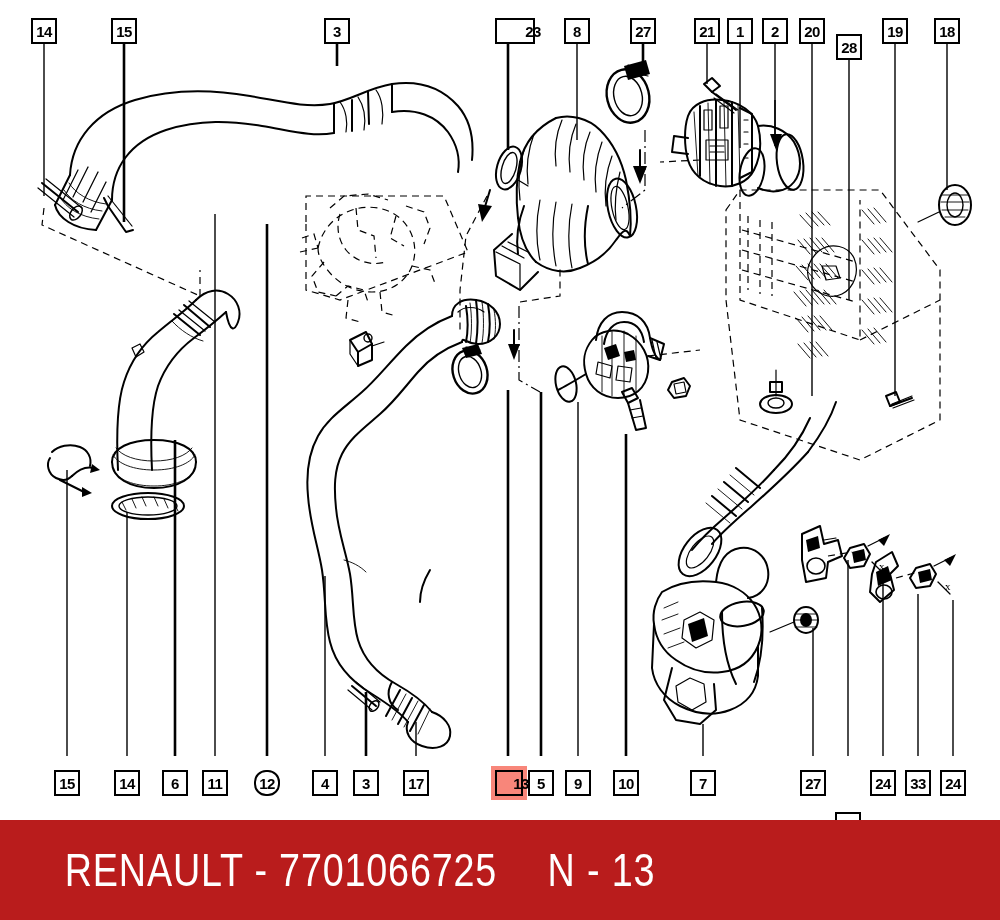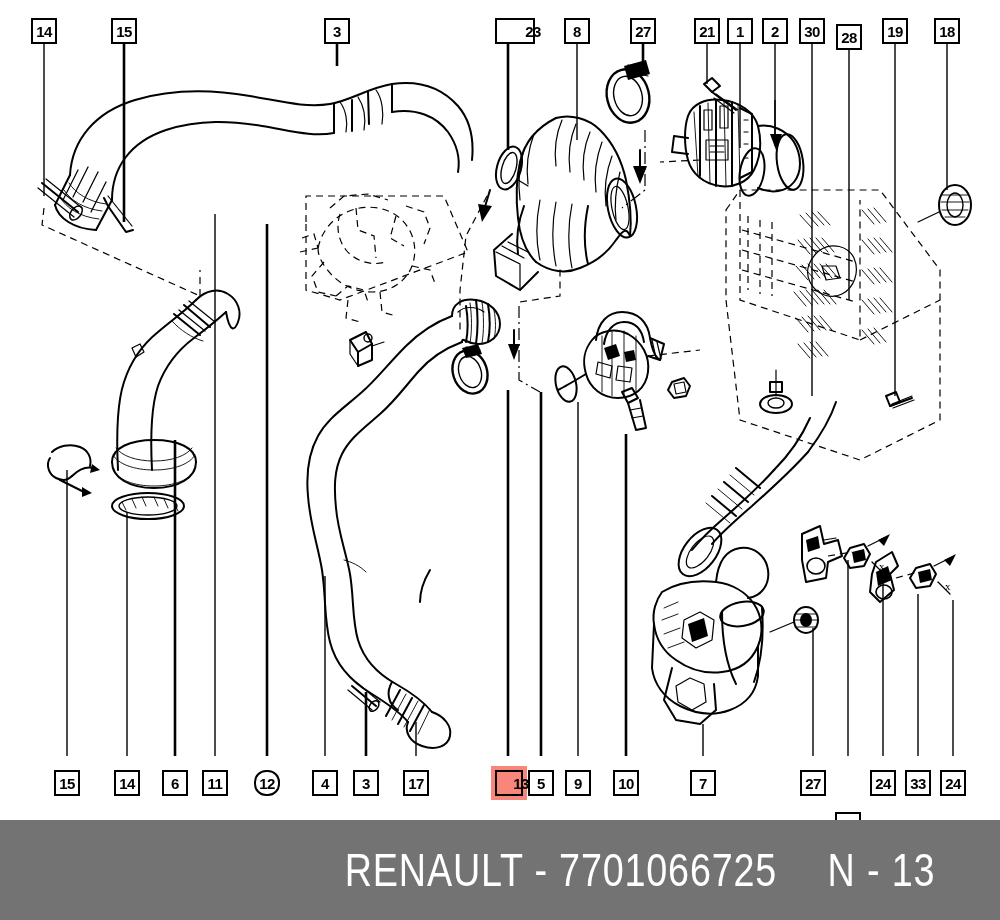--- a/index.html
+++ b/index.html
@@ -30,22 +30,22 @@
   }
   .callout.highlight{
     background:#f8867a;
     box-shadow:0 0 0 4px #f8867a;
   }
 
   
   #footer{
     position:absolute;left:0;top:820px;
     width:1000px;height:100px;
-    background:#737373;
-    display:flex;align-items:center;justify-content:flex-end;
+    background:#b91c1c;
+    display:flex;align-items:center;justify-content:flex-start;
   }
   #footer-text{
     color:#ffffff;
     font-size:46px;
     font-weight:400;
     letter-spacing:1px;
     transform:scaleX(0.82);
     transform-origin:center center;
     white-space:nowrap;
     font-family:"Liberation Sans", sans-serif;
@@ -480,22 +480,22 @@
   <div id="callouts">
       <div class="callout" style="left: 31px; top: 18px;">14</div>
       <div class="callout" style="left: 111px; top: 18px;">15</div>
       <div class="callout" style="left: 324px; top: 18px;">3</div>
       <div class="callout" style="left: 495px; top: 18px; padding-left: 36px;">23</div>
       <div class="callout" style="left: 564px; top: 18px;">8</div>
       <div class="callout" style="left: 630px; top: 18px;">27</div>
       <div class="callout" style="left: 694px; top: 18px;">21</div>
       <div class="callout" style="left: 727px; top: 18px;">1</div>
       <div class="callout" style="left: 762px; top: 18px;">2</div>
-      <div class="callout" style="left: 799px; top: 18px;">30</div>
-      <div class="callout" style="left: 836px; top: 24px;">28</div>
+      <div class="callout" style="left: 799px; top: 18px;">20</div>
+      <div class="callout" style="left: 836px; top: 34px;">28</div>
       <div class="callout" style="left: 882px; top: 18px;">19</div>
       <div class="callout" style="left: 934px; top: 18px;">18</div>
       <div class="callout" style="left: 54px; top: 770px;">15</div>
       <div class="callout" style="left: 114px; top: 770px;">14</div>
       <div class="callout" style="left: 162px; top: 770px;">6</div>
       <div class="callout" style="left: 202px; top: 770px;">11</div>
       <div class="callout" style="left: 254px; top: 770px; border-radius: 12px;">12</div>
       <div class="callout" style="left: 312px; top: 770px;">4</div>
       <div class="callout" style="left: 353px; top: 770px;">3</div>
       <div class="callout" style="left: 403px; top: 770px;">17</div>

